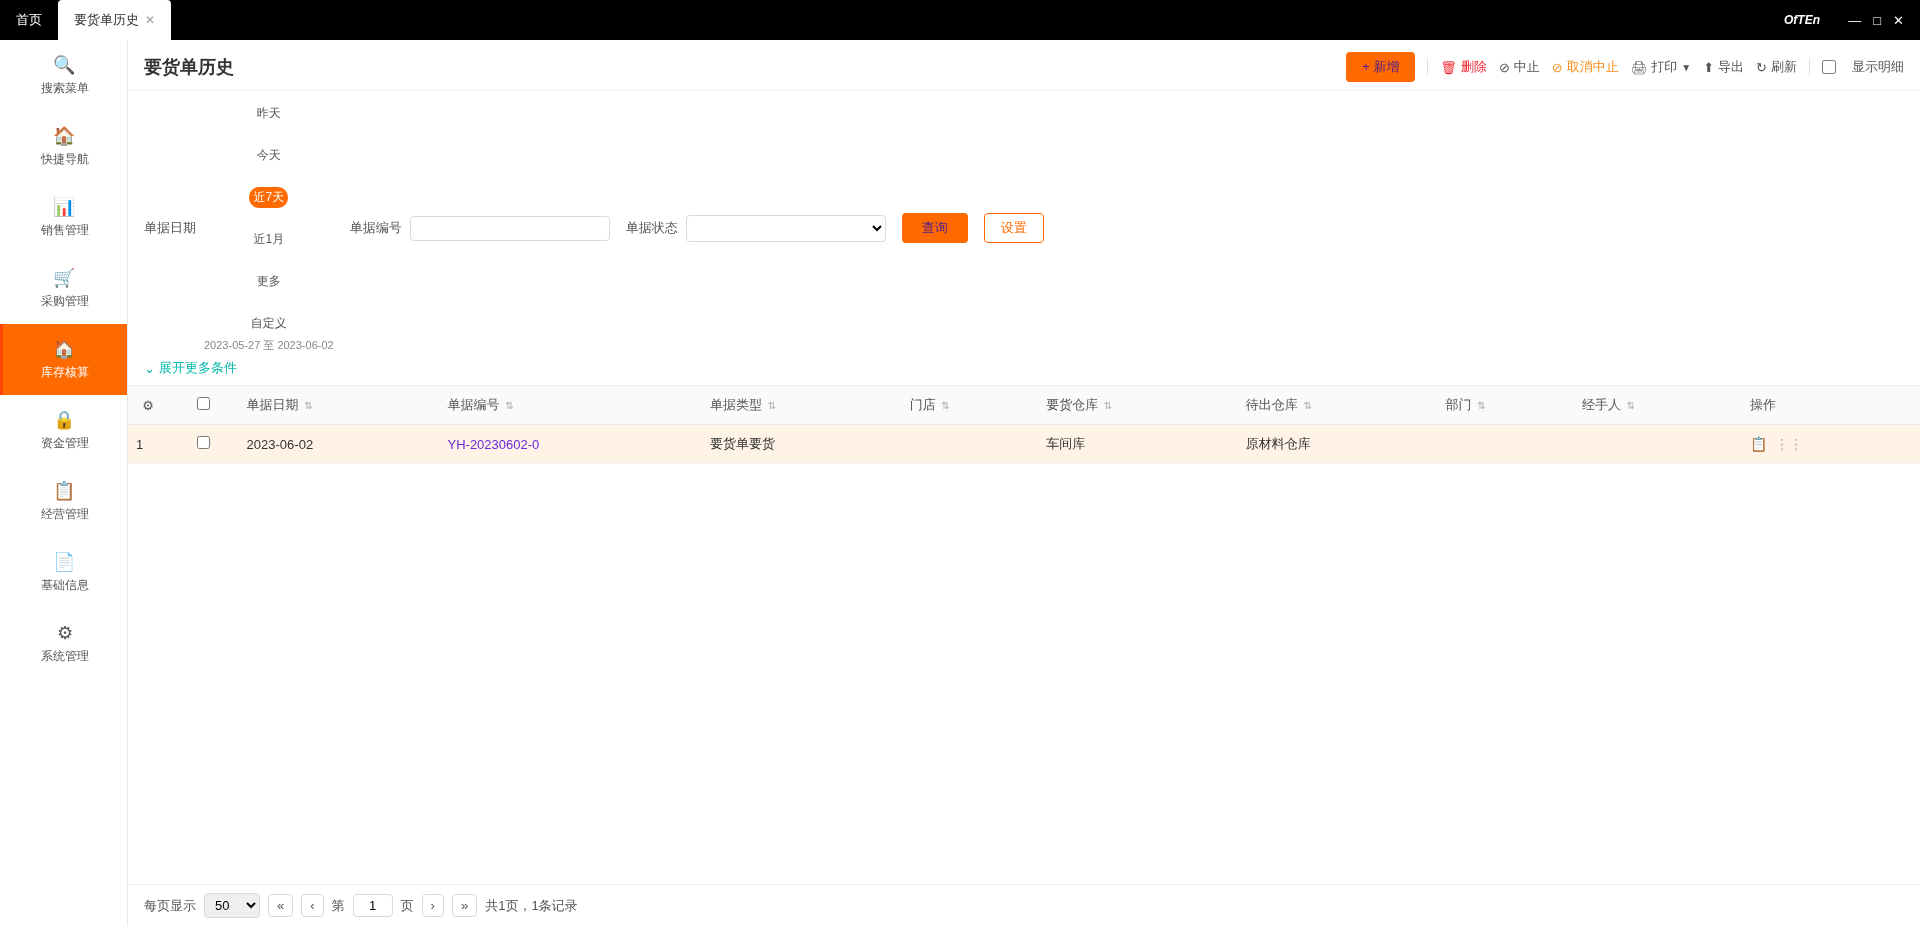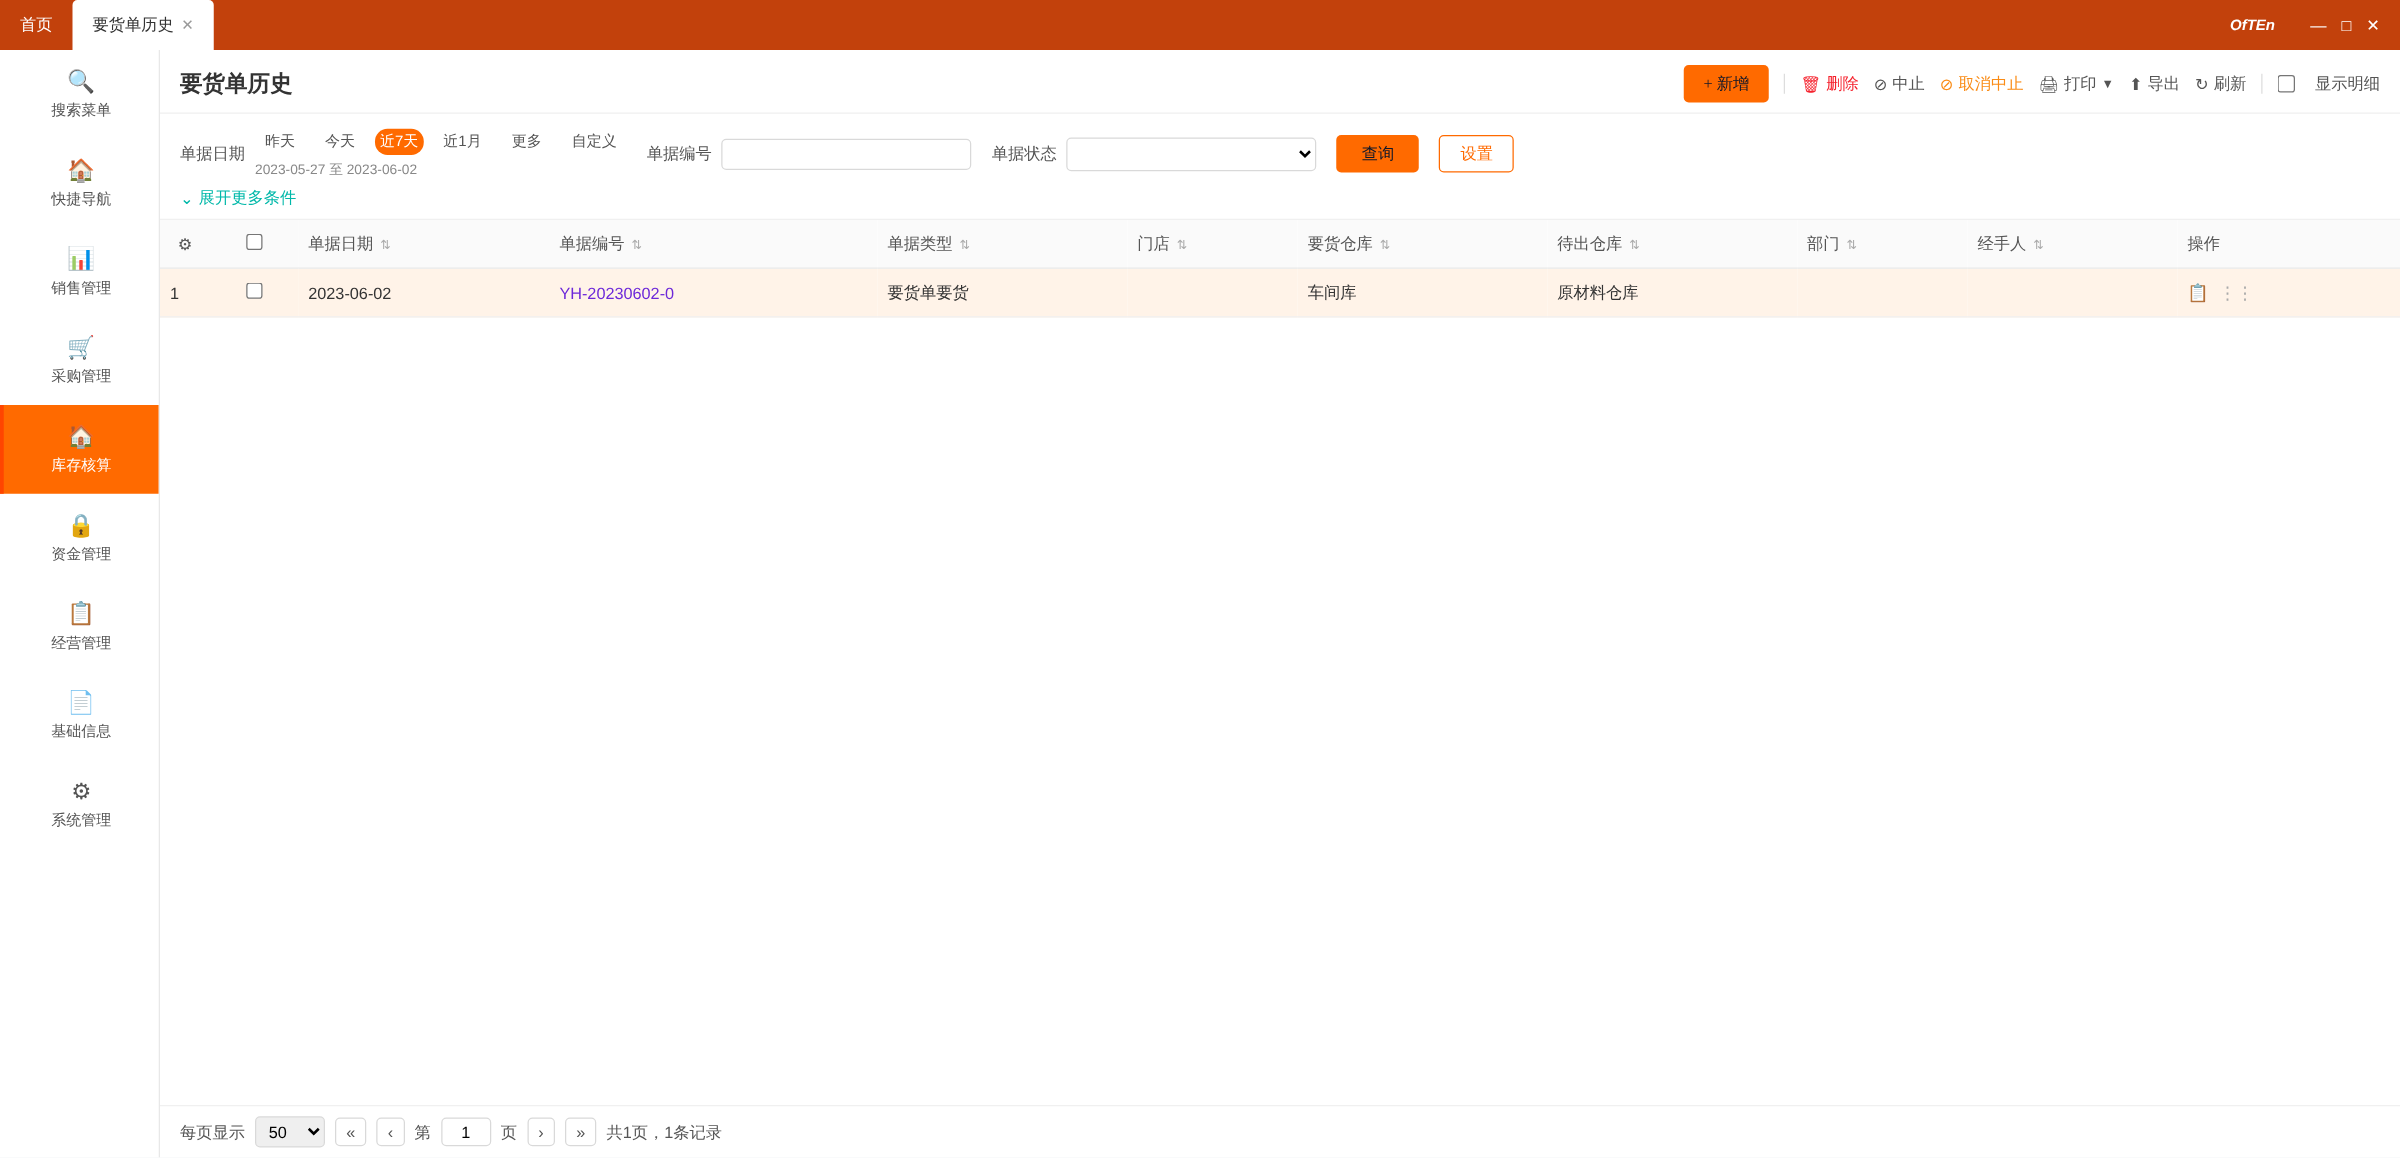--- a/index.html
+++ b/index.html
@@ -1,21 +1,21 @@
 <!DOCTYPE html>
 <html><head>
   <meta charset="utf-8">
   <style>
     * { box-sizing: border-box; margin: 0; padding: 0; font-family: 'Microsoft YaHei', Arial, sans-serif; font-size: 13px; }
     body { display: flex; flex-direction: column; height: 926px; overflow: hidden; background: #f0f2f5; }
 
     
     .top-bar {
       height: 40px;
-      background: #c2410c;
+      background: #000000;
       display: flex;
       align-items: center;
       padding: 0 0 0 0;
       flex-shrink: 0;
       position: relative;
     }
     .top-bar-tabs {
       display: flex;
       align-items: stretch;
       height: 100%;
@@ -138,27 +138,26 @@
       display: flex;
       align-items: center;
       gap: 4px;
       color: #555;
       cursor: pointer;
       font-size: 13px;
       white-space: nowrap;
     }
     .btn-primary {
       background: #ff6a00;
-      color: #0f172a;
+      color: #4c1d95;
       border: none;
       padding: 6px 16px;
       border-radius: 4px;
       cursor: pointer;
       font-size: 13px;
-      font-family: Liberation Serif, serif;
     }
     .btn-secondary {
       background: #fff;
       color: #ff6a00;
       border: 1px solid #ff6a00;
       padding: 5px 16px;
       border-radius: 4px;
       cursor: pointer;
       font-size: 13px;
     }
@@ -200,21 +199,22 @@
       gap: 8px;
     }
     .filter-label {
       color: #555;
       white-space: nowrap;
       font-size: 13px;
     }
     .filter-date-btns {
       display: flex;
       align-items: center;
-      gap: 8px;
+      gap: 21px;
+      flex-direction: column;
     }
     .date-btn {
       padding: 2px 8px;
       border-radius: 3px;
       cursor: pointer;
       font-size: 12px;
       color: #555;
       background: transparent;
       border: none;
     }

